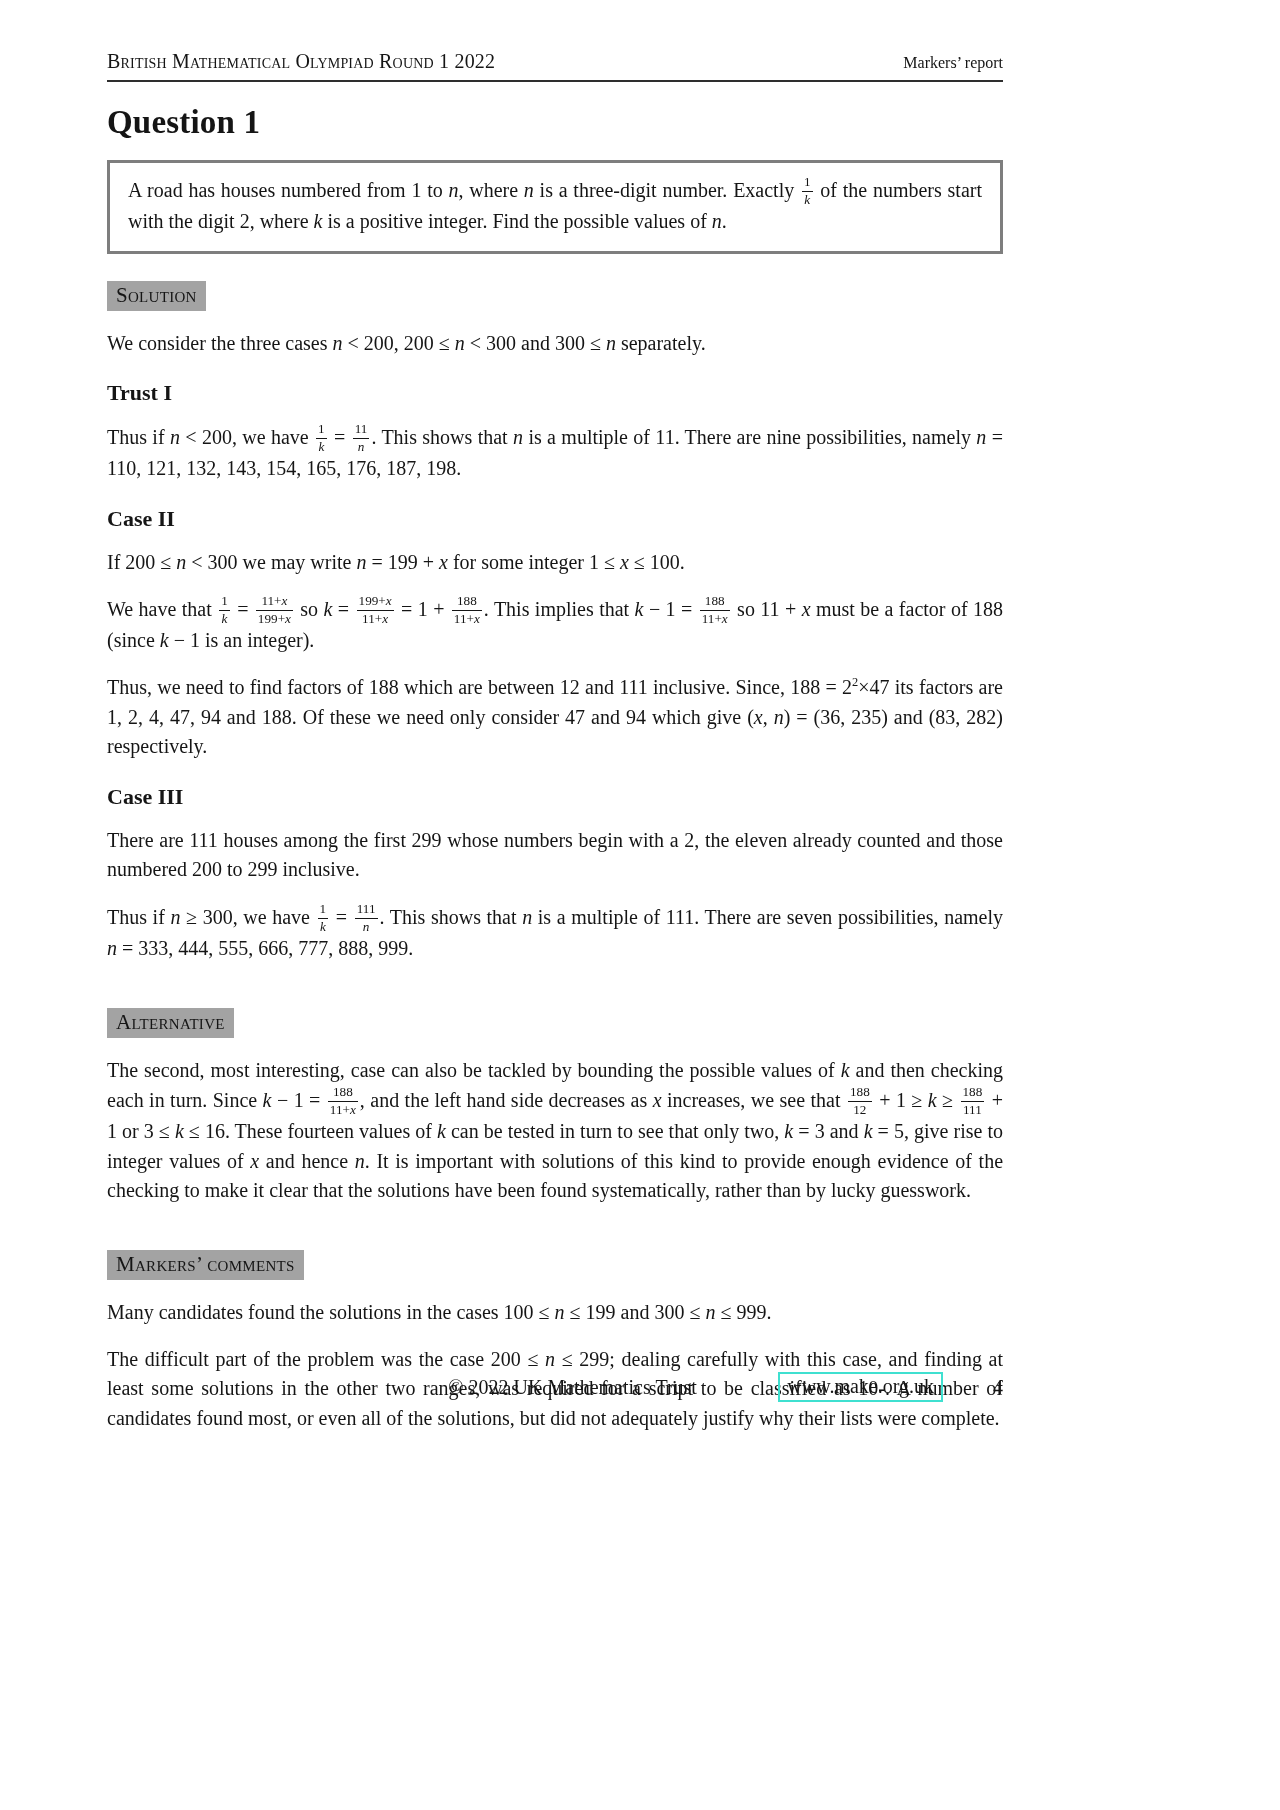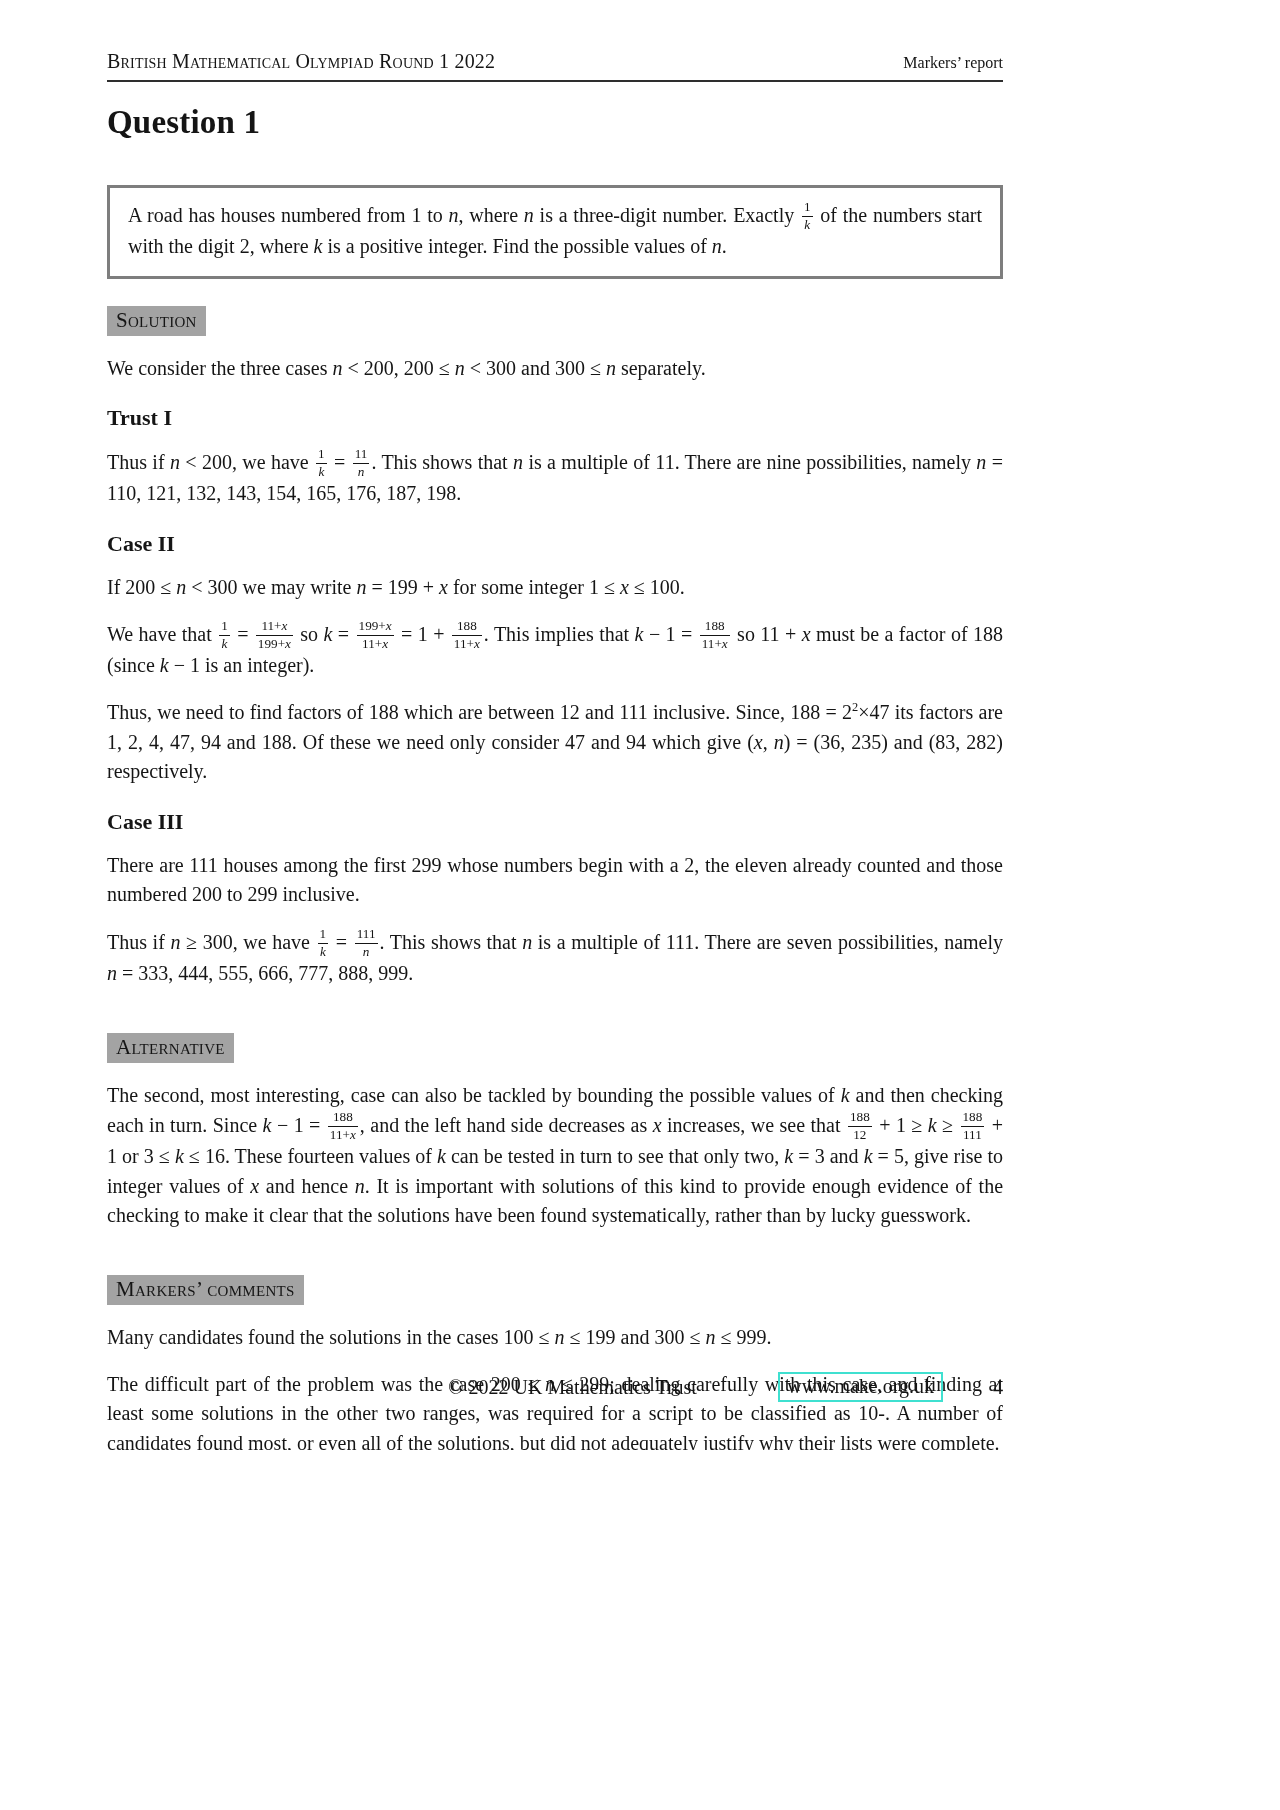--- a/index.html
+++ b/index.html
@@ -18,21 +18,21 @@
   .hdr-left{font-variant:small-caps;letter-spacing:0.2px;}
   .hdr-right{font-size:16px;}
   .rule{margin-top:7px;height:2px;background:#2e2e2e;}
 
   
   h1.title{font-size:33px;font-weight:bold;margin:22px 0 0 0;letter-spacing:0.2px;}
   h3.case{font-size:22px;font-weight:bold;margin:22px 0 15px 0;}
 
   
   .problem-box{
-    margin-top:44px;
+    margin-top:19px;
     border:3px solid #7e7e7e;
     padding:12px 18px 14px 18px;
   }
   .problem-box p{margin:0;}
 
   
   .label{
     display:inline-block;
     background:#a3a3a3;
     font-variant:small-caps;

